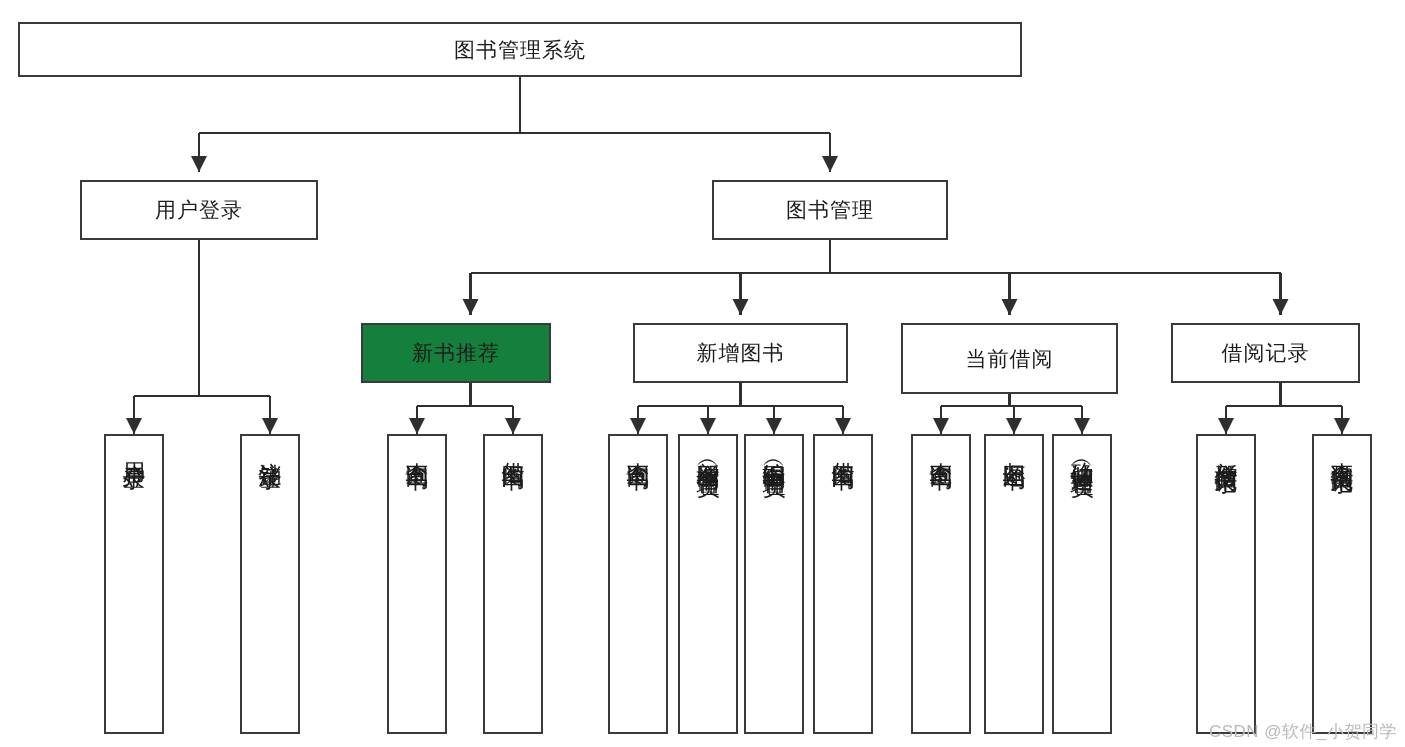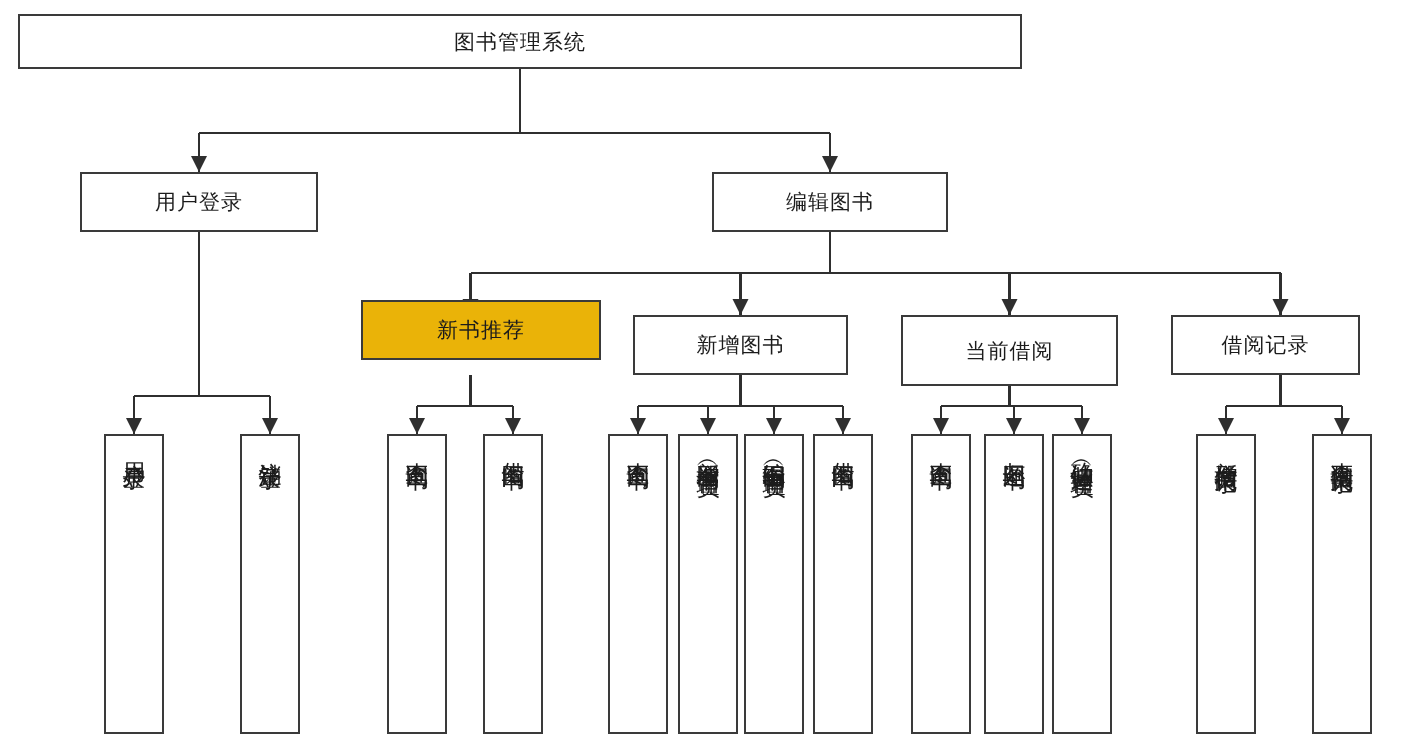--- a/index.html
+++ b/index.html
@@ -31,20 +31,21 @@
     background: #ffffff;
     border: 2px solid #3a3a3a;
     display: flex;
     align-items: center;
     justify-content: center;
     color: #1c1c1c;
   }
   .node.horiz {
     font-size: 21px;
     letter-spacing: 1px;
+    margin-top: 8px;
   }
   .node.vert {
     align-items: flex-start;
     justify-content: center;
     padding-top: 8px;
   }
   .node.vert .vlabel {
     writing-mode: vertical-rl;
     text-orientation: upright;
     font-size: 23px;
@@ -121,23 +122,23 @@
       <path d="M 1334 418 L 1350 418 L 1342 434 Z" fill="#2f2f2f"></path>
     </svg>
   <div id="nodes">
       <div class="node horiz" style="left: 18px; top: 14px; width: 1004px; height: 55px; border-color: rgb(58, 58, 58); background: rgb(255, 255, 255);">
         <span>图书管理系统</span>
       </div>
       <div class="node horiz" style="left: 80px; top: 172px; width: 238px; height: 60px; border-color: rgb(58, 58, 58); background: rgb(255, 255, 255);">
         <span>用户登录</span>
       </div>
       <div class="node horiz" style="left: 712px; top: 172px; width: 236px; height: 60px; border-color: rgb(58, 58, 58); background: rgb(255, 255, 255);">
-        <span>编辑图书</span>
+        <span>图书管理</span>
       </div>
-      <div class="node horiz" style="left: 361px; top: 300px; width: 240px; height: 60px; border-color: rgb(58, 58, 58); background: #eab308;">
+      <div class="node horiz" style="left: 361px; top: 315px; width: 190px; height: 60px; border-color: rgb(58, 58, 58); background: #15803d;">
         <span>新书推荐</span>
       </div>
       <div class="node horiz" style="left: 633px; top: 315px; width: 215px; height: 60px; border-color: rgb(58, 58, 58); background: rgb(255, 255, 255);">
         <span>新增图书</span>
       </div>
       <div class="node horiz" style="left: 901px; top: 315px; width: 217px; height: 71px; border-color: rgb(58, 58, 58); background: rgb(255, 255, 255);">
         <span>当前借阅</span>
       </div>
       <div class="node horiz" style="left: 1171px; top: 315px; width: 189px; height: 60px; border-color: rgb(58, 58, 58); background: rgb(255, 255, 255);">
         <span>借阅记录</span>
@@ -175,13 +176,14 @@
       <div class="node vert" style="left: 1052px; top: 434px; width: 60px; height: 300px; border-color: rgb(58, 58, 58); background: rgb(255, 255, 255);">
         <span class="vlabel">确认归还（管理员）</span>
       </div>
       <div class="node vert" style="left: 1196px; top: 434px; width: 60px; height: 300px; border-color: rgb(58, 58, 58); background: rgb(255, 255, 255);">
         <span class="vlabel">新增借阅记录</span>
       </div>
       <div class="node vert" style="left: 1312px; top: 434px; width: 60px; height: 300px; border-color: rgb(58, 58, 58); background: rgb(255, 255, 255);">
         <span class="vlabel">查询借阅记录</span>
       </div>
     </div>
+  <div class="watermark">CSDN @软件_小贺同学</div>
 </div>
 
 </body></html>

